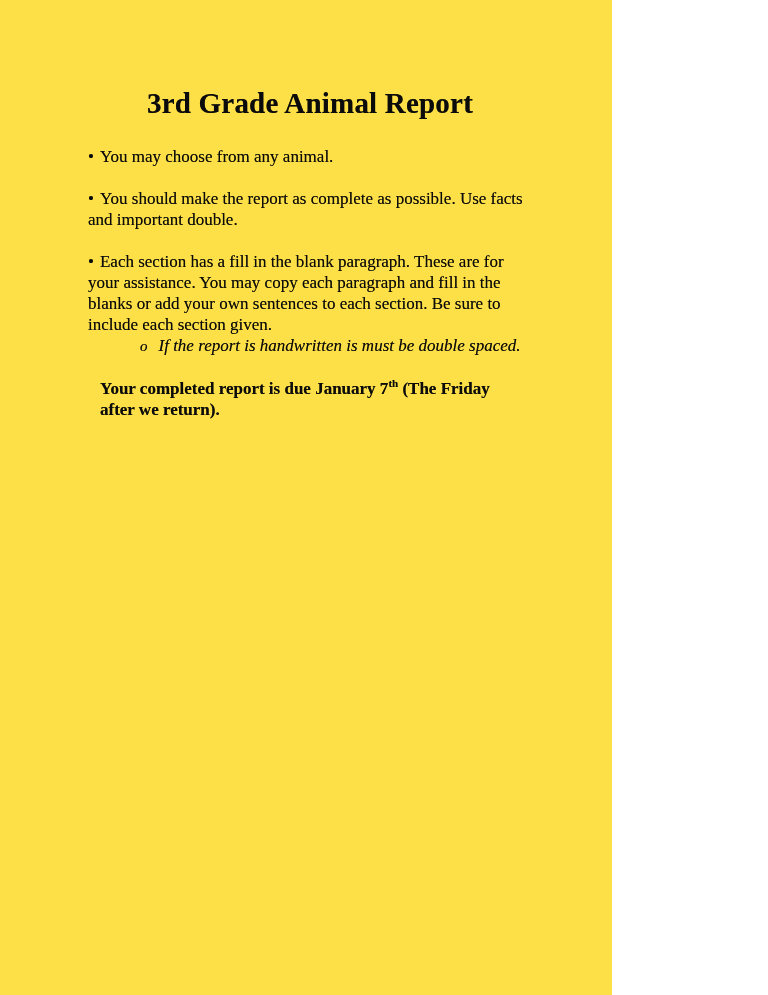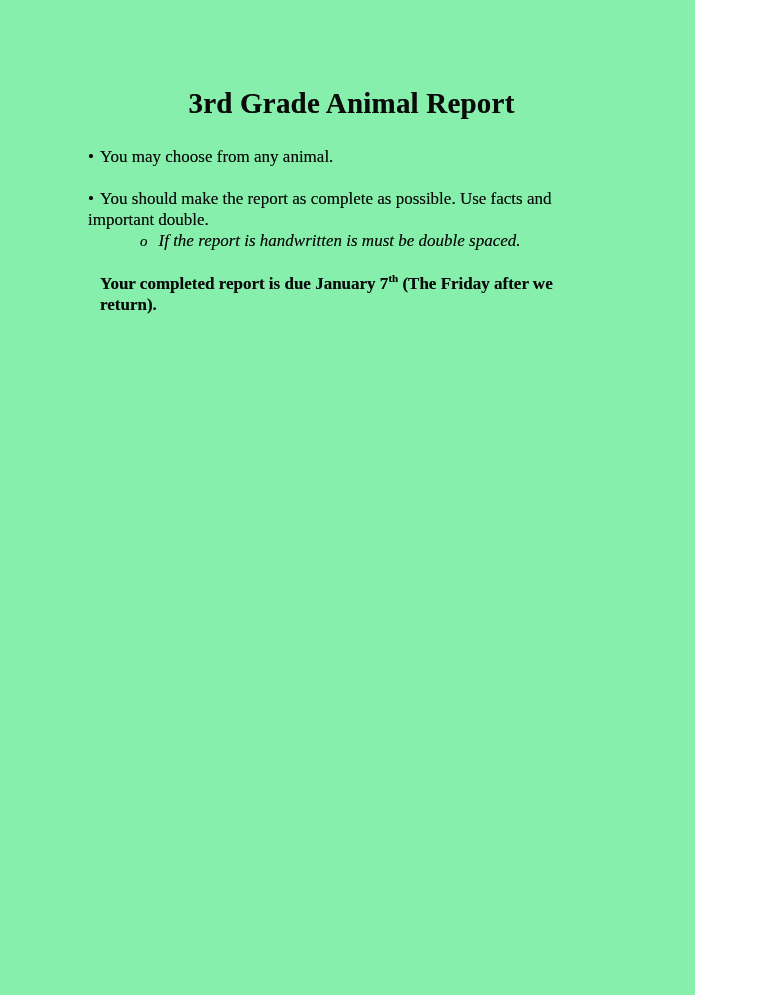--- a/index.html
+++ b/index.html
@@ -2,23 +2,23 @@
 <html><head>
 <meta charset="utf-8">
 <style>
   html, body {
     margin: 0;
     padding: 0;
     background: #ffffff;
   }
   .page {
     position: relative;
-    width: 695px;
+    width: 612px;
     height: 995px;
-    background: #86efac;
+    background: #fde047;
     overflow: hidden;
     font-family: "Liberation Serif", "DejaVu Serif", serif;
     color: #0b0b0b;
     box-sizing: border-box;
     padding: 86px 80px 0 88px;
     text-shadow: 0 0 0.4px rgba(0,0,0,0.55);
   }
   .doc-title {
     font-size: 29px;
     font-weight: bold;
@@ -65,20 +65,21 @@
 <body>
 
 <div class="page">
 
   <h1 class="doc-title">3rd Grade Animal Report</h1>
 
   <p class="para"><span class="bullet-marker">•</span><span>You may choose from any animal.</span></p>
 
   <p class="para"><span class="bullet-marker">•</span><span>You should make the report as complete as possible. Use facts and important double.</span></p>
 
+  <p class="para"><span class="bullet-marker">•</span><span>Each section has a fill in the blank paragraph. These are for your assistance. You may copy each paragraph and fill in the blanks or add your own sentences to each section. Be sure to include each section given.</span></p>
 
 
   <p class="sub-para"><span class="sub-bullet-marker">o</span><span>If the report is handwritten is must be double spaced.</span></p>
 
 
   <p class="footer-line"><span>Your completed report is due January 7</span><sup>th</sup><span> (The Friday after we return).</span></p>
 
 </div>
 
 </body></html>

